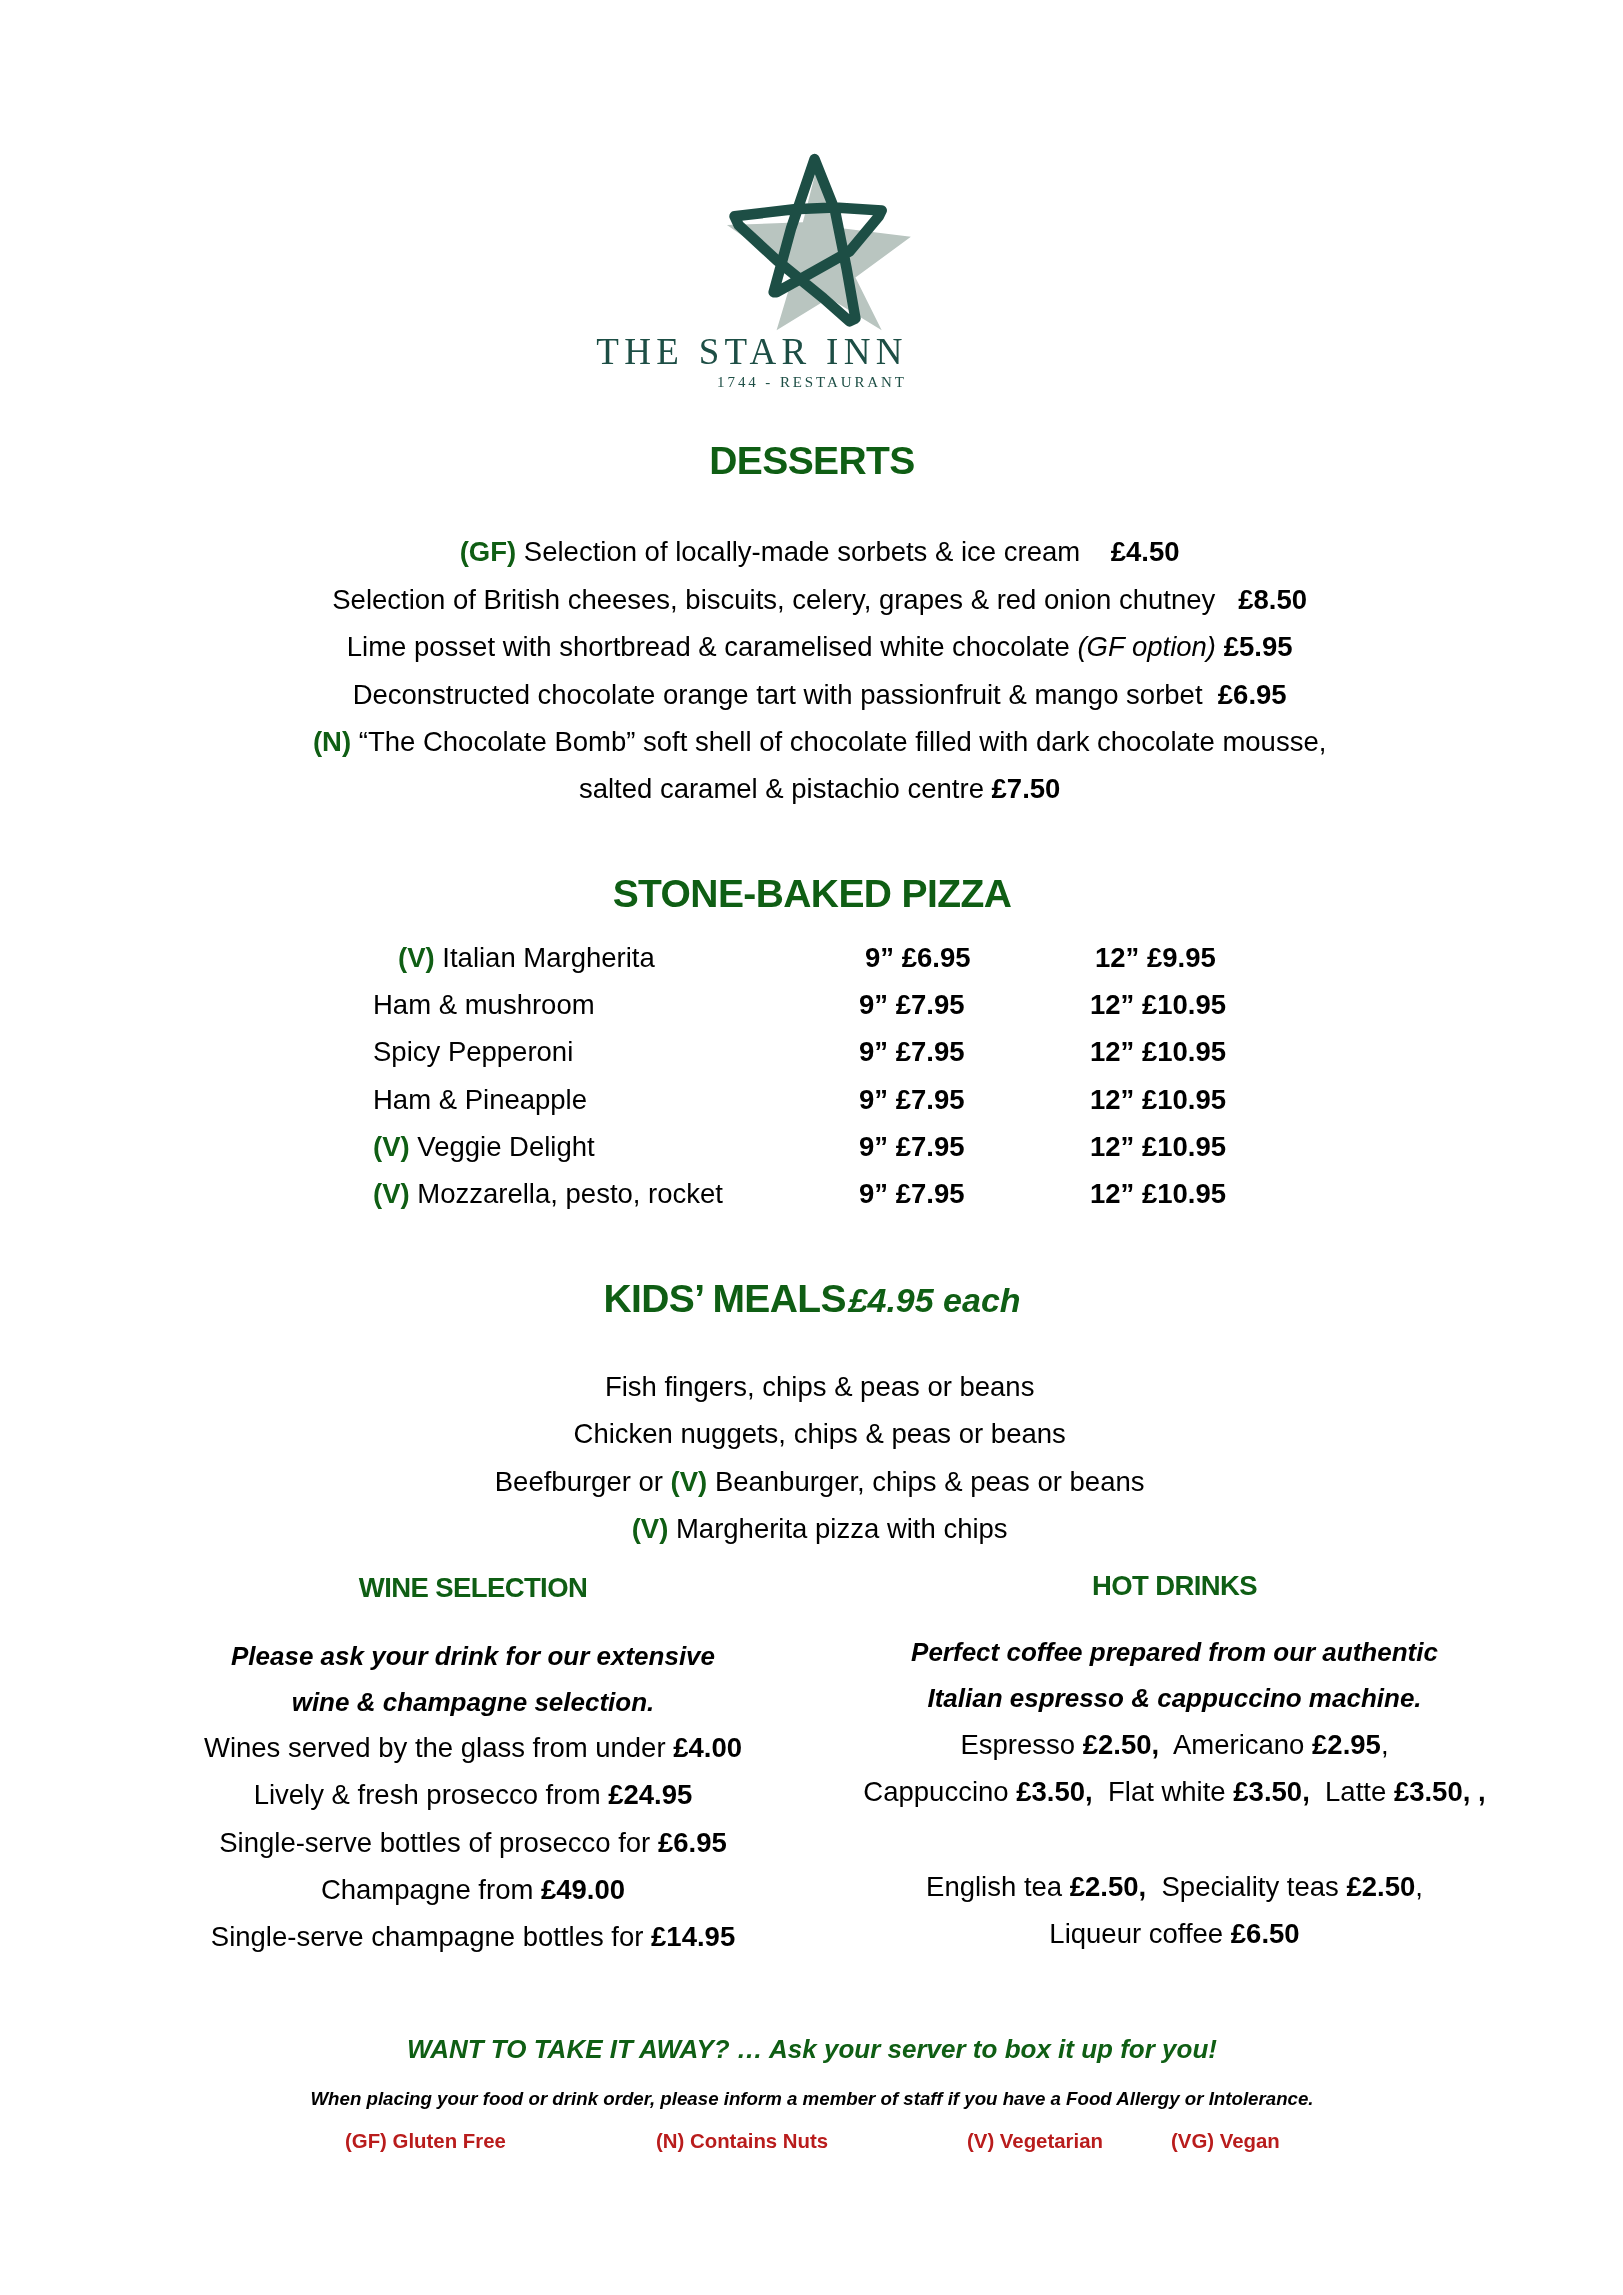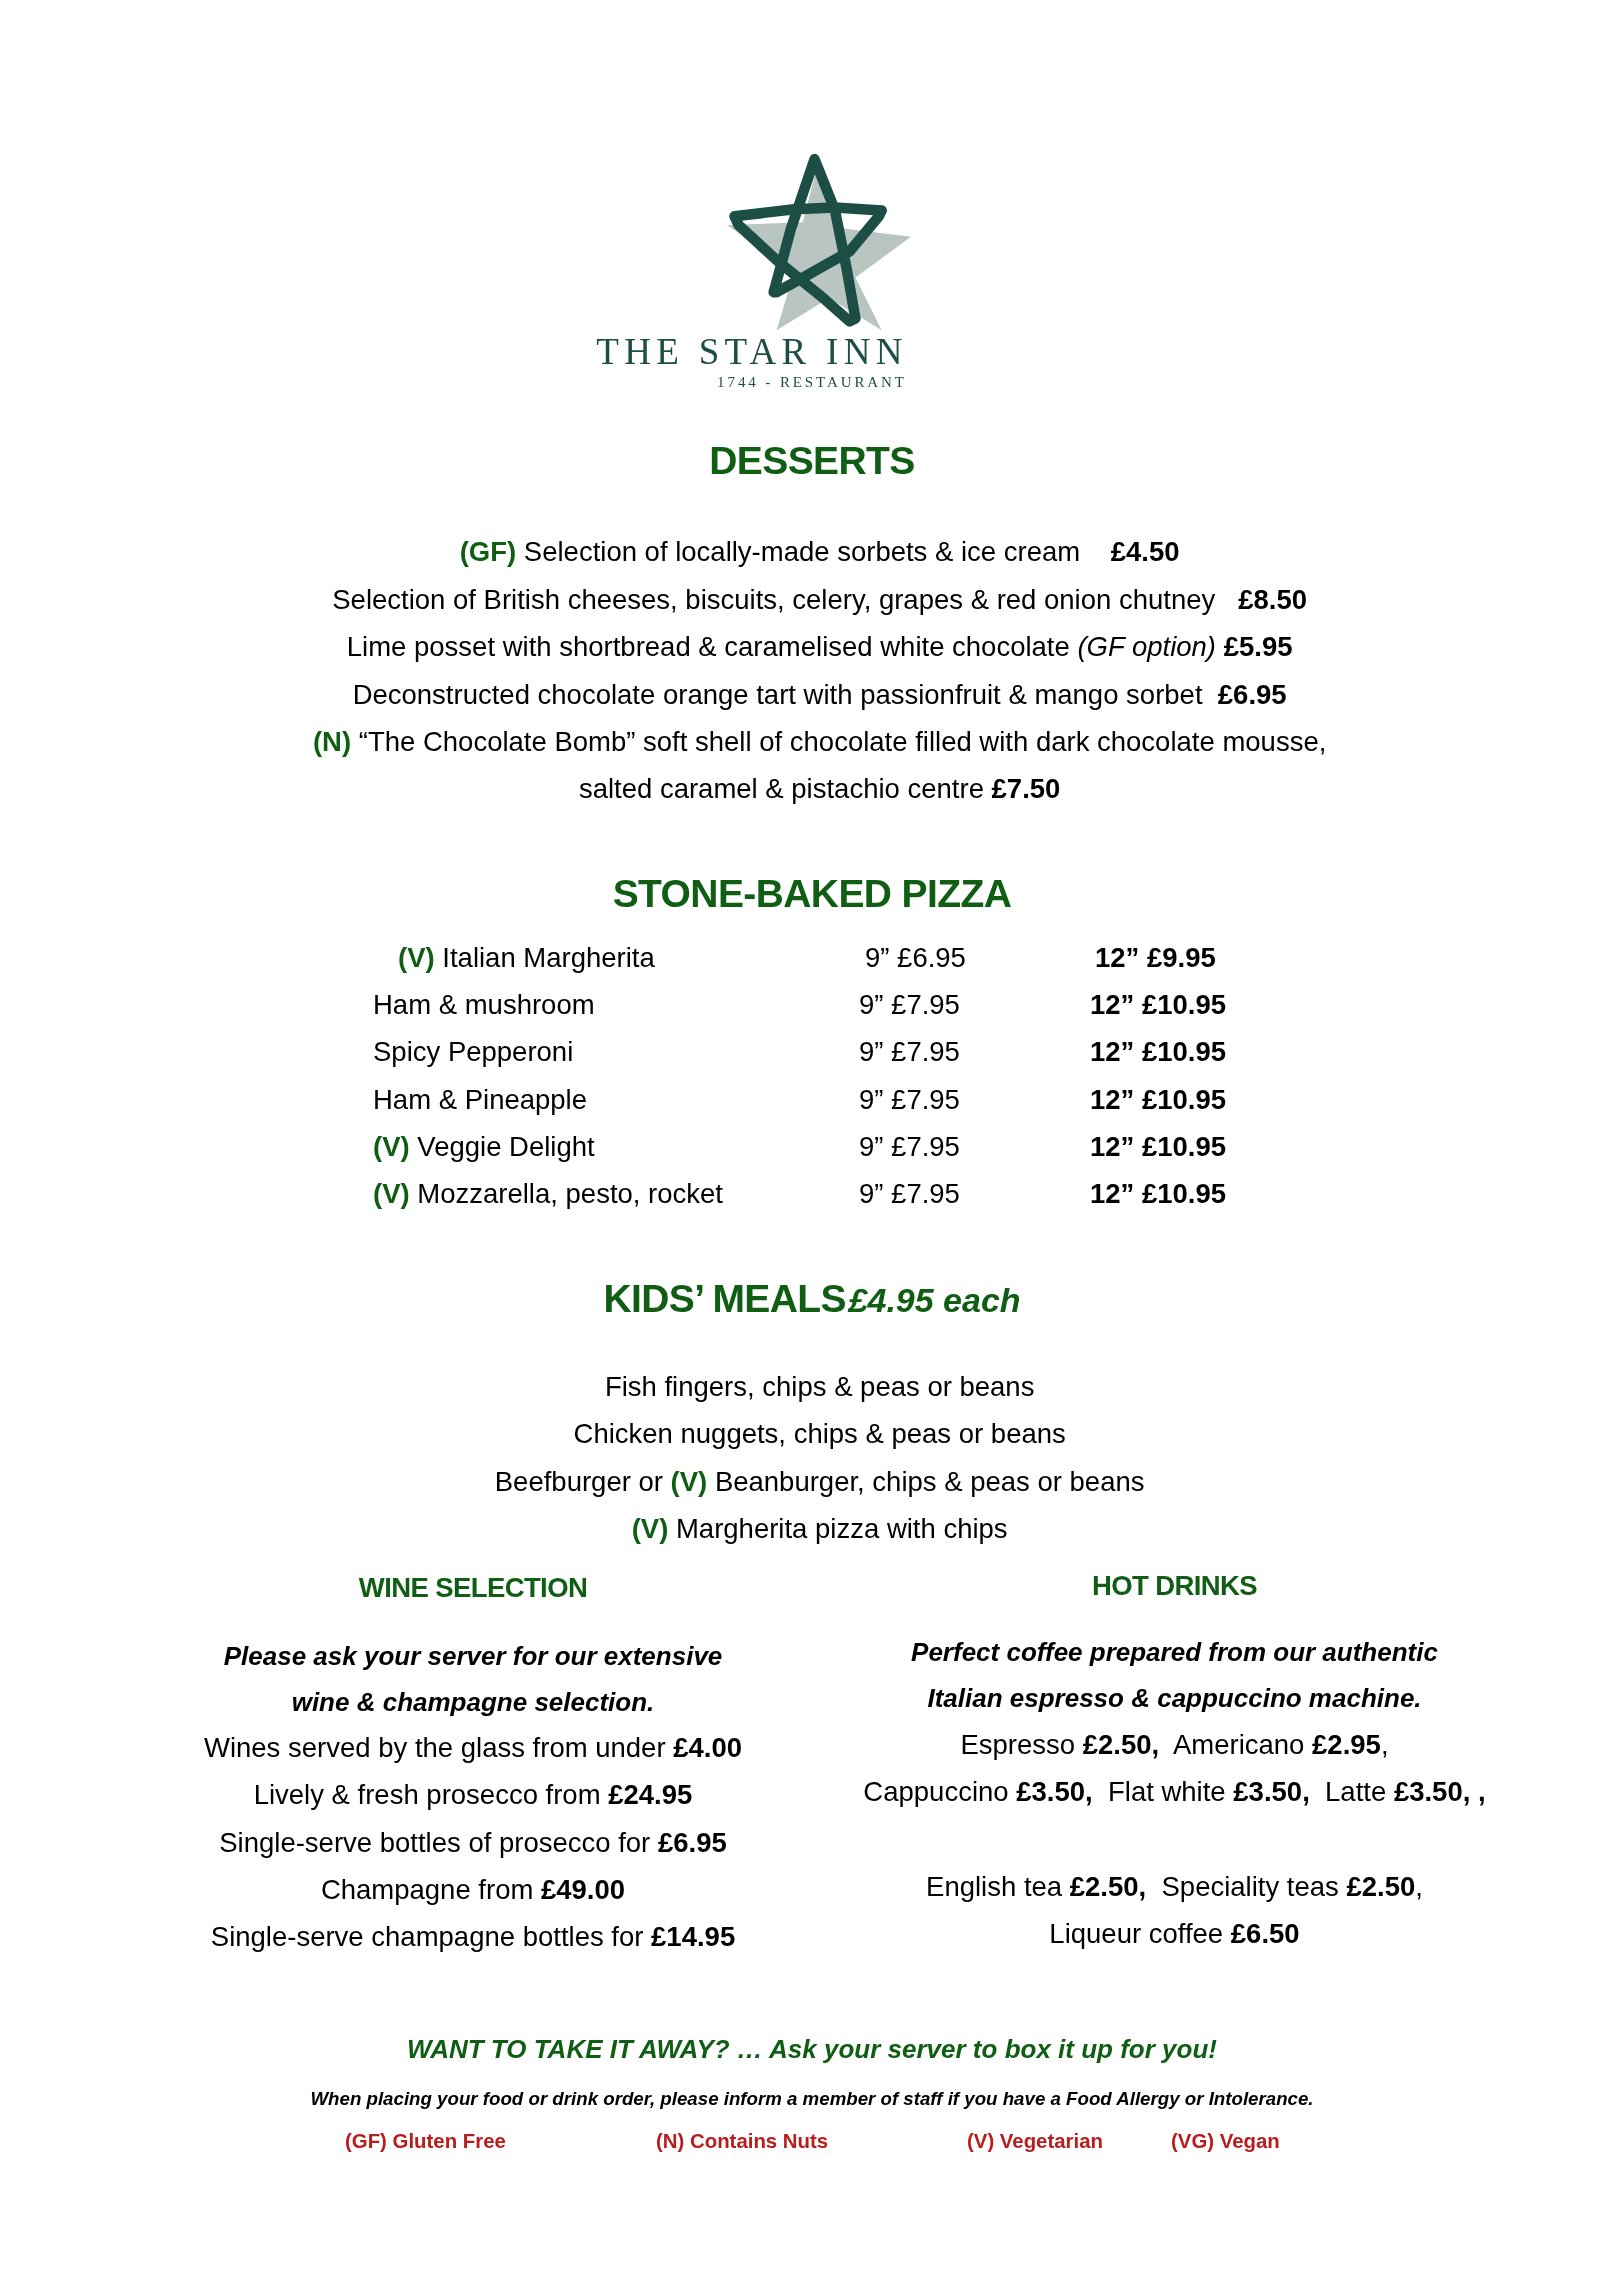--- a/index.html
+++ b/index.html
@@ -18,21 +18,21 @@
     #logo-title { left: 0; width: 1504px; top: 330px; text-align: center;
                   font-family: "Liberation Serif", "DejaVu Serif", serif;
                   font-size: 37px; letter-spacing: 5.3px; color: #1d4e45; }
     #logo-sub { left: 0; width: 1624px; top: 374px; text-align: center;
                 font-family: "Liberation Serif", "DejaVu Serif", serif;
                 font-size: 15px; letter-spacing: 2.9px; color: #1d4e45; }
 
     
     .pz-row { position: absolute; left: 0; width: 1624px; height: 35px; font-size: 27.5px; }
     .pz-name { position: absolute; left: 373px; white-space: pre; }
-    .pz-9 { position: absolute; left: 859px; font-weight: normal; white-space: pre; }
+    .pz-9 { position: absolute; left: 859px; font-weight: bold; white-space: pre; }
     .pz-12 { position: absolute; left: 1090px; font-weight: bold; white-space: pre; }
 
     
     .col-left { position: absolute; left: 146px; width: 654px; text-align: center; }
     .col-right { position: absolute; left: 818px; width: 713px; text-align: center; }
     .col-line { position: absolute; left: 0; width: 100%; font-size: 27.5px; white-space: pre; }
 
     .legend-item { position: absolute; top: 2130px; font-size: 20.4px; font-weight: bold; color: #b91c1c; white-space: pre; }
   </style>
 </head>
@@ -111,21 +111,21 @@
 </div>
 <div class="abs center line" style="top:1440px;">
   <span>Beefburger or </span><span class="green b">(V)</span><span> Beanburger, chips &amp; peas or beans</span>
 </div>
 <div class="abs center line" style="top:1487px;">
   <span class="green b">(V)</span><span> Margherita pizza with chips</span>
 </div>
 
 <div class="col-left" style="top:1572px; height:409px;">
   <div class="col-line heading" style="top:0;">WINE SELECTION</div>
-  <div class="col-line b i" style="top:69px; font-size:26px;">Please ask your server for our extensive</div>
+  <div class="col-line b i" style="top:69px; font-size:26px;">Please ask your drink for our extensive</div>
   <div class="col-line b i" style="top:115px; font-size:26px;">wine &amp; champagne selection.</div>
   <div class="col-line" style="top:160px;"><span>Wines served by the glass from under </span><span class="b">£4.00</span></div>
   <div class="col-line" style="top:207px;"><span>Lively &amp; fresh prosecco from </span><span class="b">£24.95</span></div>
   <div class="col-line" style="top:255px;"><span>Single-serve bottles of prosecco for </span><span class="b">£6.95</span></div>
   <div class="col-line" style="top:302px;"><span>Champagne from </span><span class="b">£49.00</span></div>
   <div class="col-line" style="top:349px;"><span>Single-serve champagne bottles for </span><span class="b">£14.95</span></div>
 </div>
 
 <div class="col-right" style="top:1570px; height:409px;">
   <div class="col-line heading" style="top:0;">HOT DRINKS</div>

